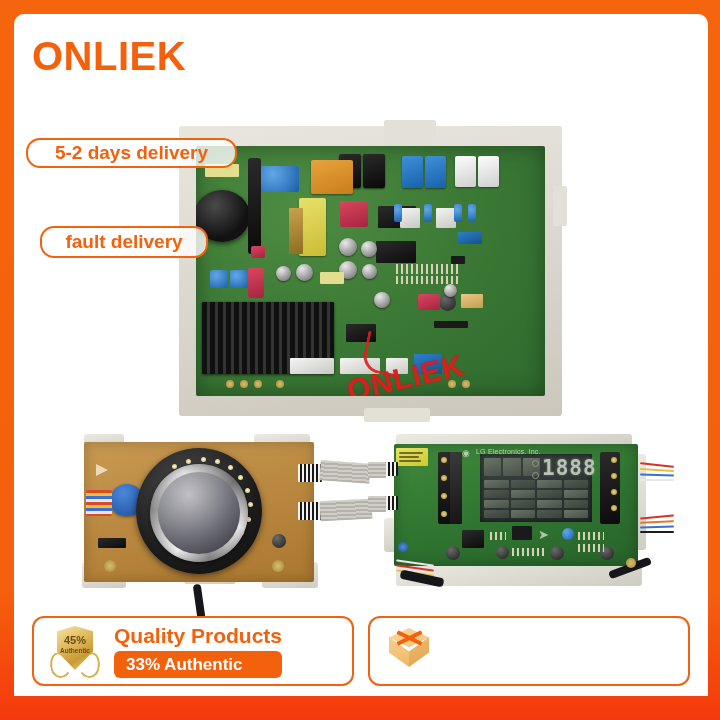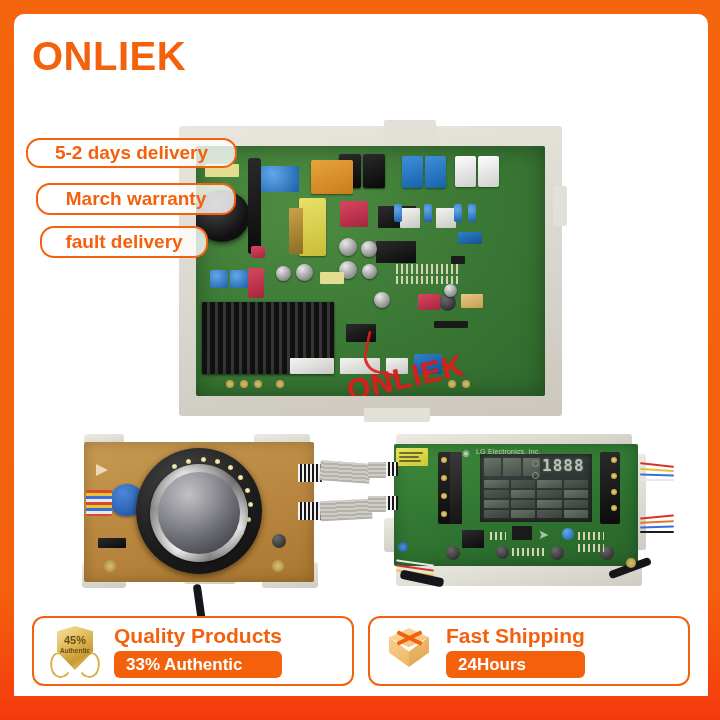--- a/index.html
+++ b/index.html
@@ -248,21 +248,21 @@
   }
   .seg-cell.dim { background: linear-gradient(160deg,#525b52,#3a423c); }
   #digits {
     position: absolute;
     display: flex;
     gap: 3px;
     align-items: center;
   }
   .digit {
     font-family: "DejaVu Sans Mono", monospace;
-    font-size: 16px;
+    font-size: 21px;
     font-weight: bold;
     color: #b9c2b5;
     letter-spacing: 1px;
     line-height: 1;
     text-shadow: 0 0 3px rgba(190,200,185,.4);
   }
   .btn-bank {
     position: absolute;
     background: linear-gradient(160deg,#2b2b2b,#0b0b0b);
     border-radius: 2px;
@@ -622,21 +622,20 @@
         <div class="wire" style="left:0;top:12px;width:38px;background:#e8c13a;transform:rotate(8deg);"></div>
       </div>
       <div class="wire-blk" style="left:24px;top:140px;width:44px;height:9px;transform:rotate(12deg);"></div>
       <div class="wire-blk" style="left:232px;top:130px;width:44px;height:8px;transform:rotate(-20deg);"></div>
 
       <div class="p pad-gold" style="position:absolute;left:250px;top:124px;width:10px;height:10px;"></div>
       <div class="p" style="position:absolute;left:22px;top:108px;width:10px;height:10px;border-radius:50%;background:radial-gradient(circle,#4f8fd8,#1d5396);"></div>
     </div>
 
     <div class="promo" id="promo-0">5-2 days delivery</div>
-    <div class="promo" id="promo-1">March warranty</div>
     <div class="promo" id="promo-2">fault delivery</div>
 
     <div id="banner">
 
       <div class="trust-card">
         <div class="shield-wrap">
           <div class="laurel l"></div>
           <div class="laurel r"></div>
           <div class="shield-body"></div>
           <div class="shield-100">45%</div>
@@ -649,22 +648,18 @@
       </div>
 
       <div class="trust-card">
         <div class="box-wrap">
           <div class="box-left"></div>
           <div class="box-right"></div>
           <div class="box-top"></div>
           <div class="strap a"></div>
           <div class="strap b"></div>
         </div>
-        <div class="trust-text">
-          <div class="trust-title">Fast Shipping</div>
-          <div class="trust-pill">24Hours</div>
-        </div>
       </div>
 
     </div>
 
   </div>
 </div>
 
 </body></html>

